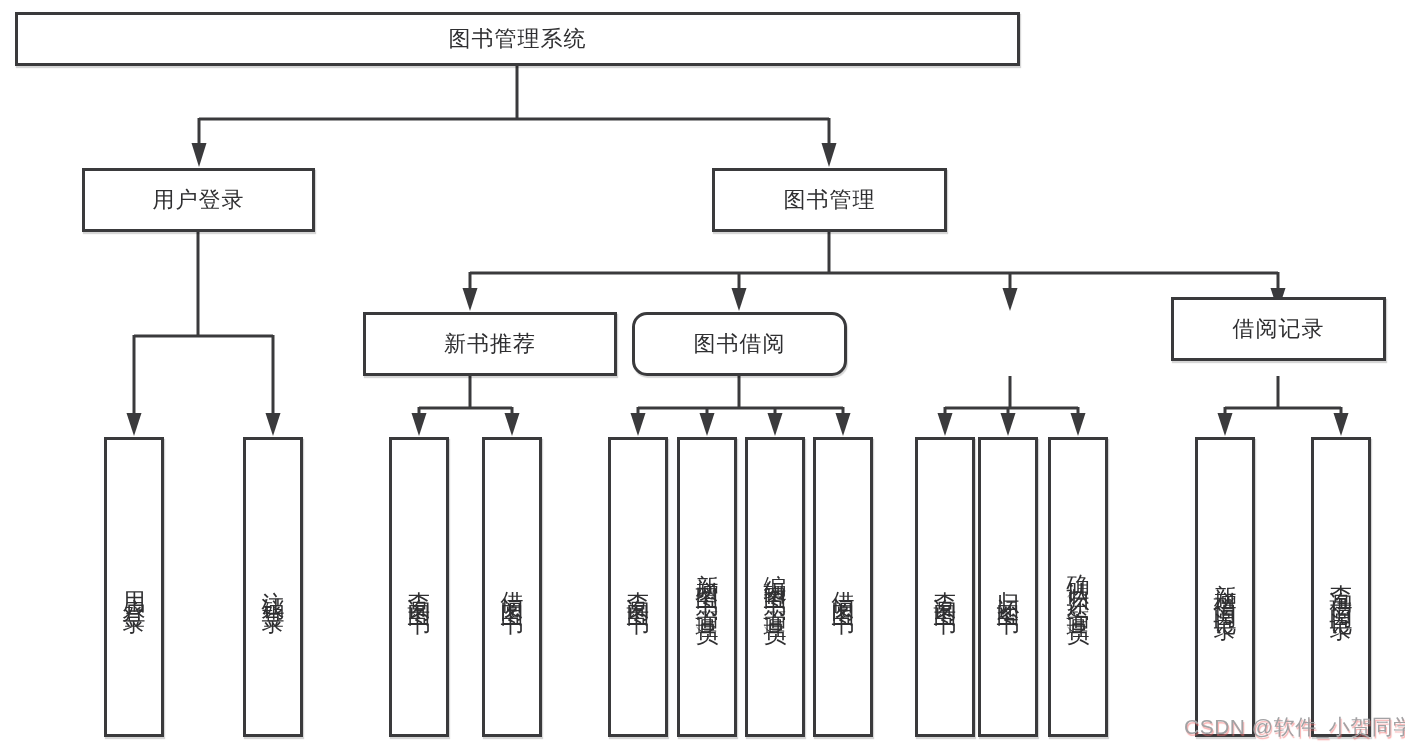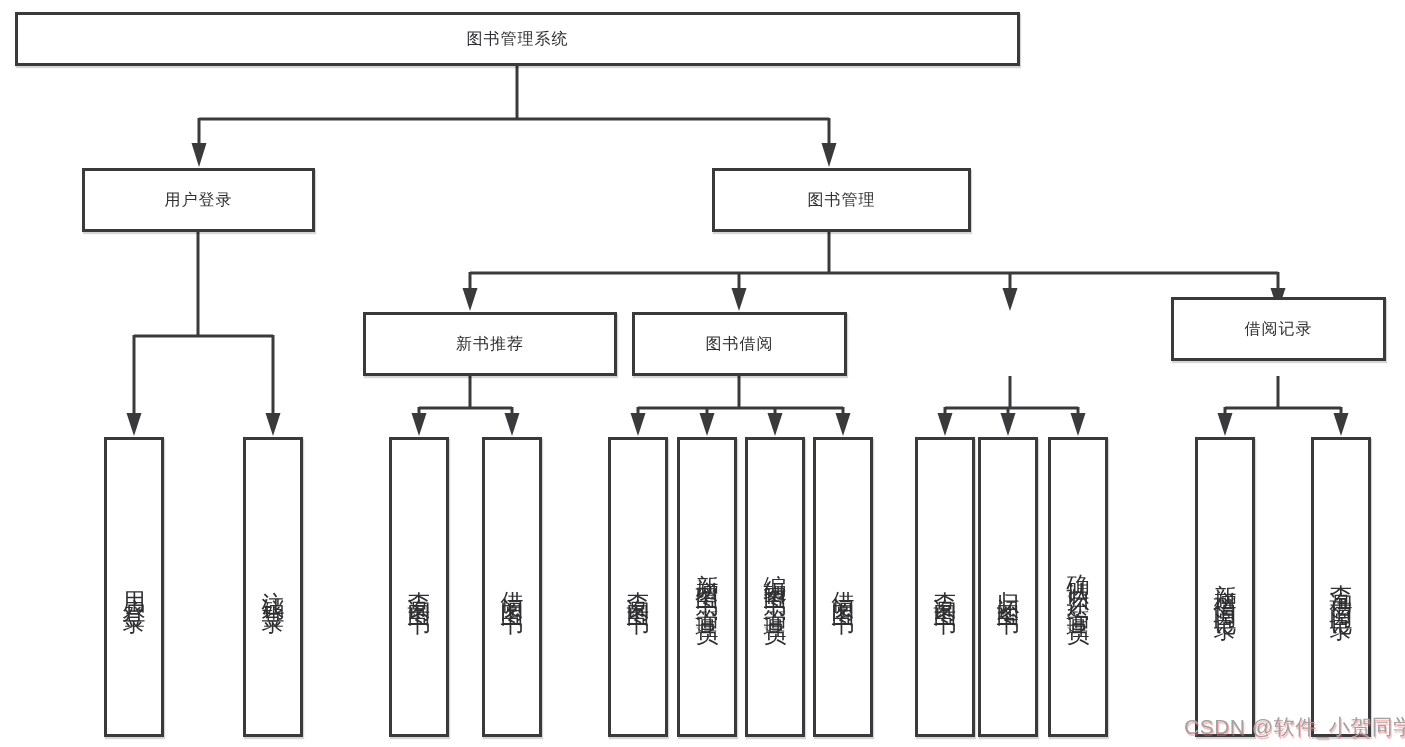--- a/index.html
+++ b/index.html
@@ -27,21 +27,21 @@
     box-sizing: border-box;
     border: 3px solid #3a3a3c;
     background: #ffffff;
     color: #2f2f31;
     display: flex;
     align-items: center;
     justify-content: center;
     box-shadow: 1px 2px 1px rgba(0,0,0,0.16);
   }
   .node.h {
-    font-size: 16px;
+    font-size: 22px;
     letter-spacing: 1px;
     white-space: nowrap;
   }
   .node.v span {
     writing-mode: vertical-rl;
     text-orientation: mixed;
     font-size: 23px;
     letter-spacing: 7px;
     line-height: 1;
     white-space: nowrap;
@@ -121,24 +121,24 @@
     <path d="M1225,408 H1341"></path>
     <path d="M1225,407 V416"></path>
     <polygon points="1217.5,413 1232.5,413 1225,436" fill="#3a3a3c" stroke="none"></polygon>
     <path d="M1341,407 V416"></path>
     <polygon points="1333.5,413 1348.5,413 1341,436" fill="#3a3a3c" stroke="none"></polygon>
   </svg>
 
   <div class="node h" style="left:15px; top:12px; width:1005px; height:54px;">图书管理系统</div>
 
   <div class="node h" style="left:82px; top:168px; width:233px; height:64px;">用户登录</div>
-  <div class="node h" style="left:712px; top:168px; width:259px; height:64px;">图书管理</div>
+  <div class="node h" style="left:712px; top:168px; width:235px; height:64px;">图书管理</div>
 
   <div class="node h" style="left:363px; top:312px; width:254px; height:64px;">新书推荐</div>
-  <div class="node h" style="left:632px; top:312px; width:215px; height:64px;">图书借阅</div>
+  <div class="node h" style="left:632px; top:312px; width:215px; height:64px;border-radius:15px;">图书借阅</div>
   <div class="node h" style="left:1171px; top:297px; width:215px; height:64px;">借阅记录</div>
 
   <div class="node v" style="left:104px; top:437px; width:60px; height:300px;">
       <span>用户登录</span>
     </div>
   <div class="node v" style="left:243px; top:437px; width:60px; height:300px;">
       <span>注销登录</span>
     </div>
 
   <div class="node v" style="left:389px; top:437px; width:60px; height:300px;">

